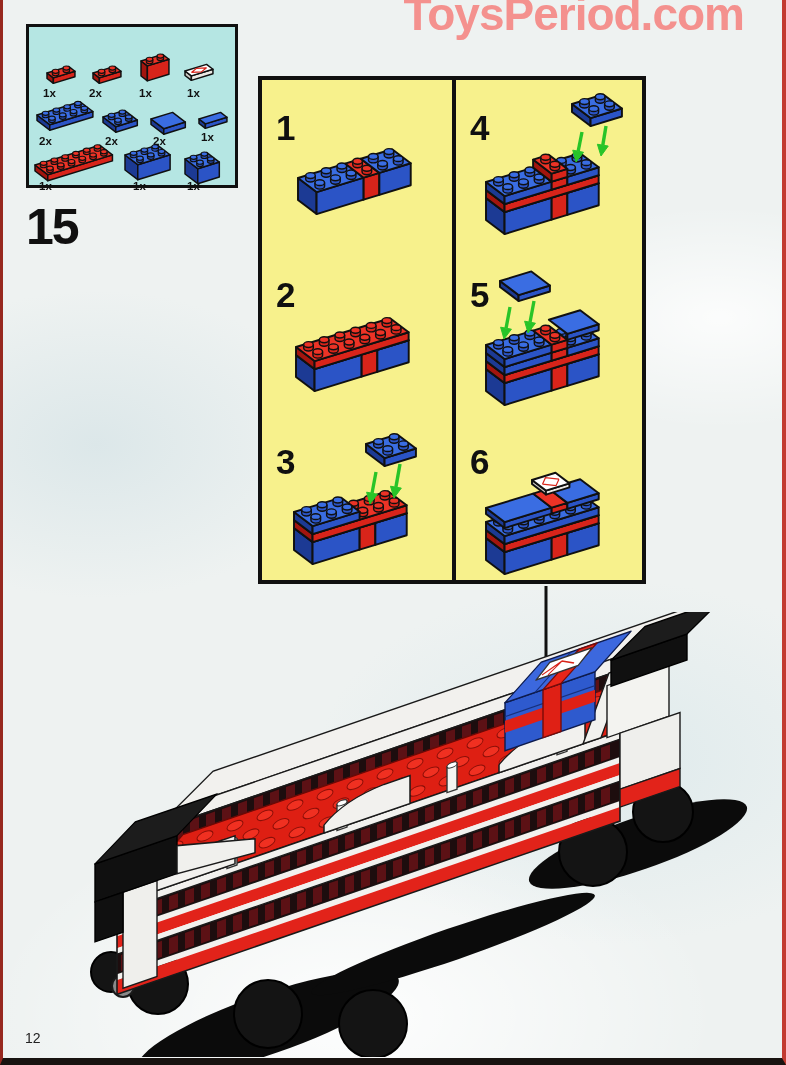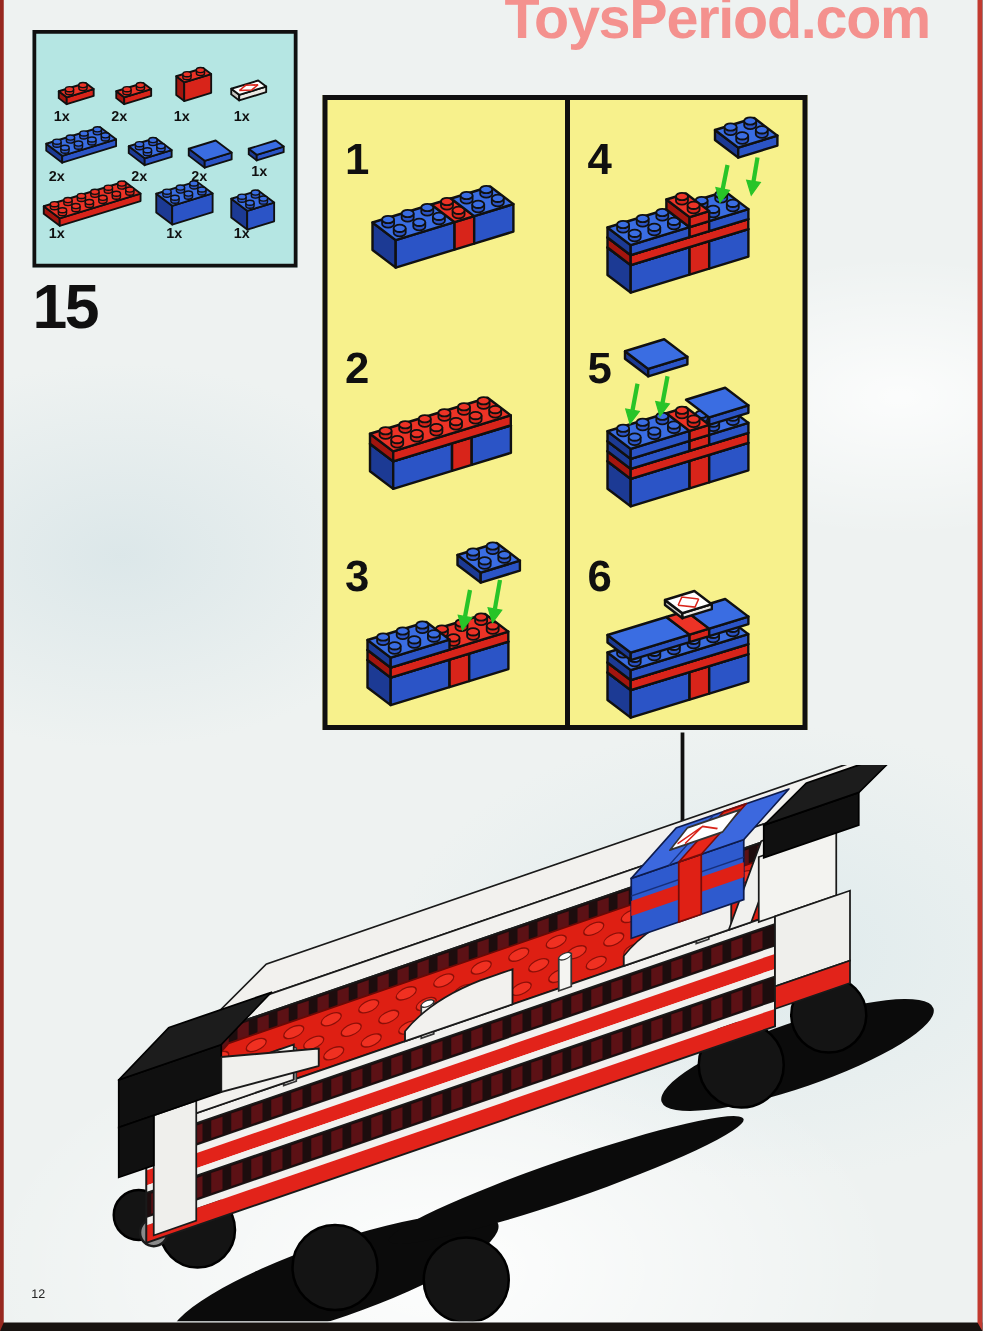--- a/index.html
+++ b/index.html
@@ -17,40 +17,40 @@
     border-bottom:7px solid #181310;
     font-family:"Liberation Sans", sans-serif;
     text-align:center;
   }
   .watermark{
     position:absolute;top:-13px;right:38px;
     font-size:46px;font-weight:bold;letter-spacing:-1px;
     color:#f4918e;white-space:nowrap;
   }
   .parts-box{
-    position:absolute;left:23px;top:24px;width:212px;height:190px;
+    position:absolute;left:23px;top:24px;width:212px;height:164px;
     background:#b5e6e3;border:3px solid #101010;box-sizing:border-box;
   }
   .big-step-number{
-    position:absolute;left:23px;top:216px;
+    position:absolute;left:23px;top:198px;
     font-size:50px;font-weight:bold;color:#101010;letter-spacing:-2px;
   }
   .instruction-panel{
     position:absolute;left:255px;top:76px;width:388px;height:508px;
     background:#f7f18c;border:4px solid #101010;box-sizing:border-box;
   }
   .panel-divider{position:absolute;left:190px;top:0;width:4px;height:100%;background:#101010;}
   .step-cell{position:absolute;width:190px;height:166px;}
   .step-cell .num{
     position:absolute;left:14px;top:28px;font-size:35px;font-weight:bold;color:#101010;z-index:2;
   }
   .step-cell svg{position:absolute;left:0;top:0;}
   .pointer-arrow-svg{position:absolute;left:528px;top:584px;}
   .train-svg{position:absolute;left:50px;top:612px;}
-  .page-number{position:absolute;left:22px;top:1030px;font-size:10px;color:#222;}
+  .page-number{position:absolute;left:22px;top:1030px;font-size:14px;color:#222;}
 </style>
 </head>
 <body>
 
 <div class="page">
 
   <div class="watermark">ToysPeriod.com</div>
 
   <div class="parts-box">
     <svg id="parts-svg" width="206" height="168" viewBox="0 0 206 168">

